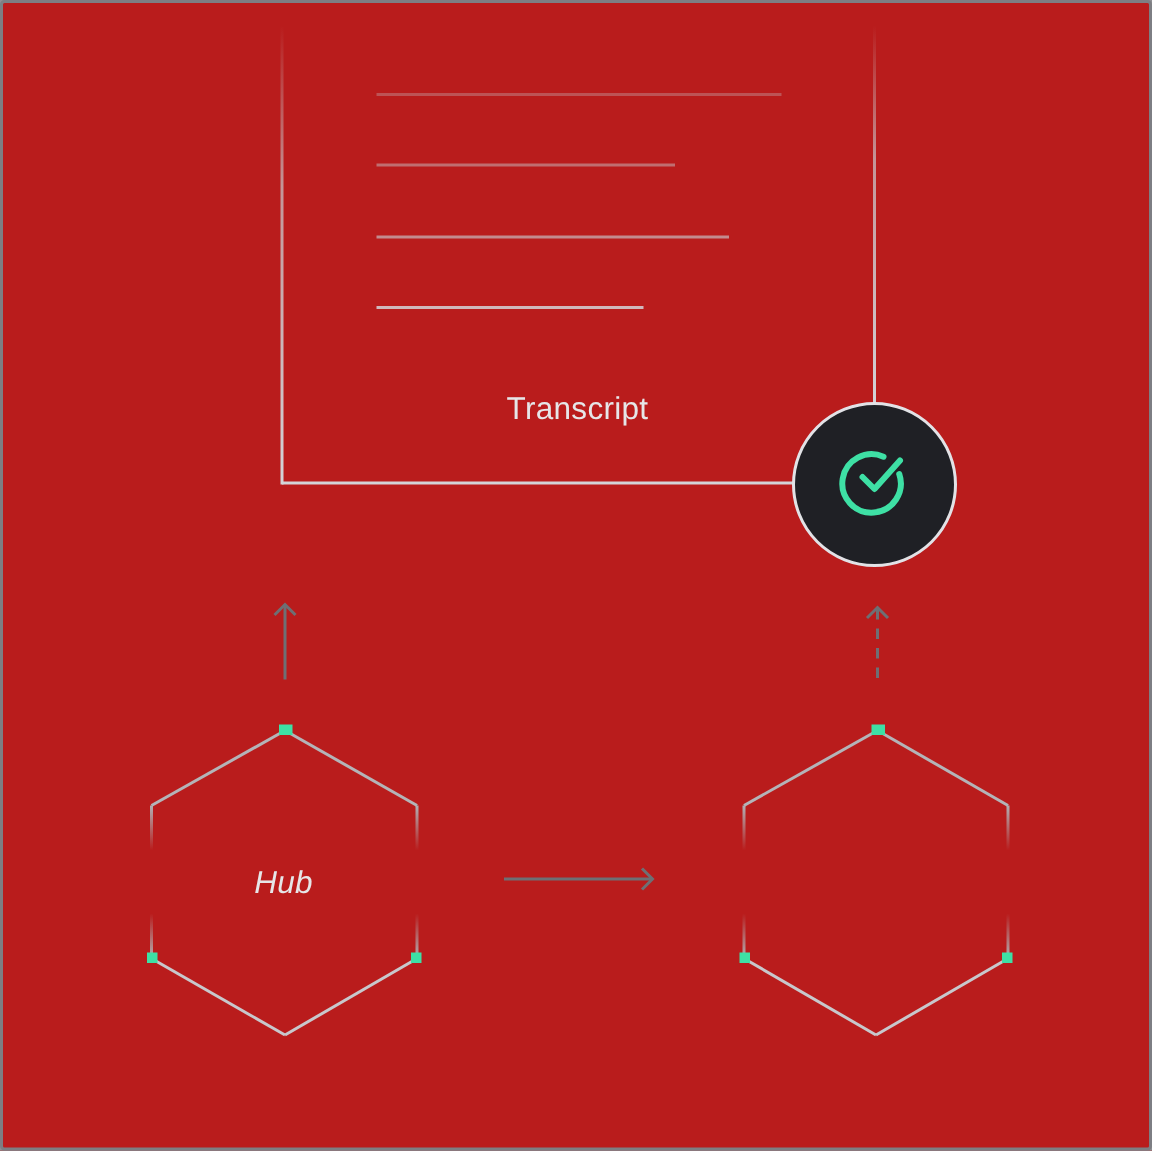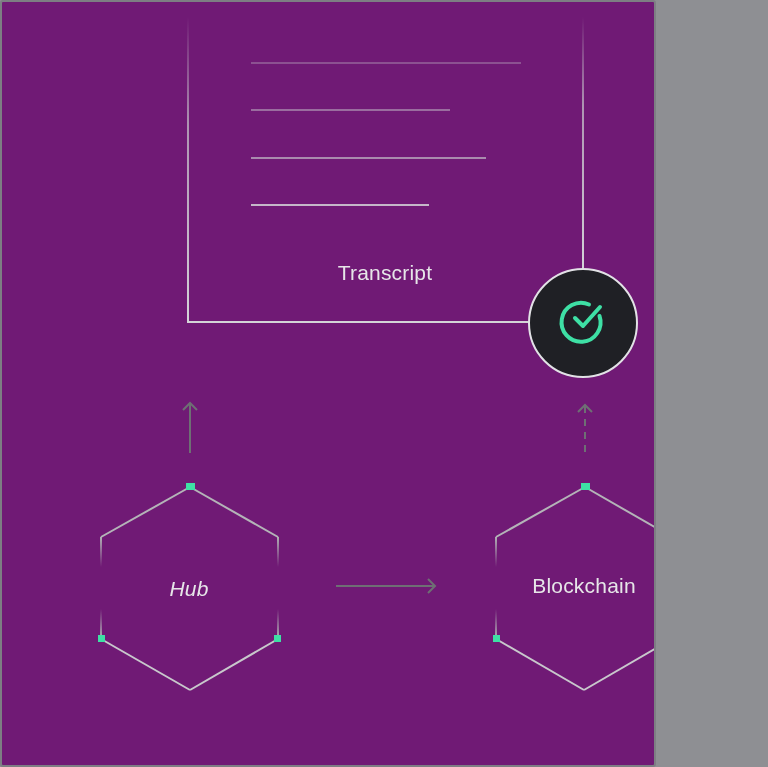--- a/index.html
+++ b/index.html
@@ -9,26 +9,26 @@
     }
     body {
       width: 768px;
       height: 767px;
       overflow: hidden;
     }
     .frame {
       position: absolute;
       left: 0;
       top: 0;
-      width: 656px;
+      width: 768px;
       height: 767px;
       box-sizing: border-box;
       border: 2px solid #7d7e83;
       border-radius: 3px;
-      background: #701a75;
+      background: #b91c1c;
       overflow: hidden;
     }
     svg.diagram {
       position: absolute;
       left: 0;
       top: 0;
       width: 768px;
       height: 767px;
     }
     .label {
@@ -126,14 +126,13 @@
       <line x1="494" y1="637" x2="582" y2="688" stroke="#c8c8cc" stroke-width="2"></line>
       <line x1="670" y1="637" x2="582" y2="688" stroke="#c8c8cc" stroke-width="2"></line>
       <rect x="579" y="481" width="9" height="7" fill="#3ee0a5"></rect>
       <rect x="491" y="633" width="7" height="7" fill="#3ee0a5"></rect>
       <rect x="666" y="633" width="7" height="7" fill="#3ee0a5"></rect>
     </g>
   </svg>
 
   <div class="label" style="left:383px; top:271px;">Transcript</div>
   <div class="label" style="left:187px; top:587px;font-style:italic;">Hub</div>
-  <div class="label" style="left:582px; top:584px;">Blockchain</div>
 </div>
 
 </body></html>

